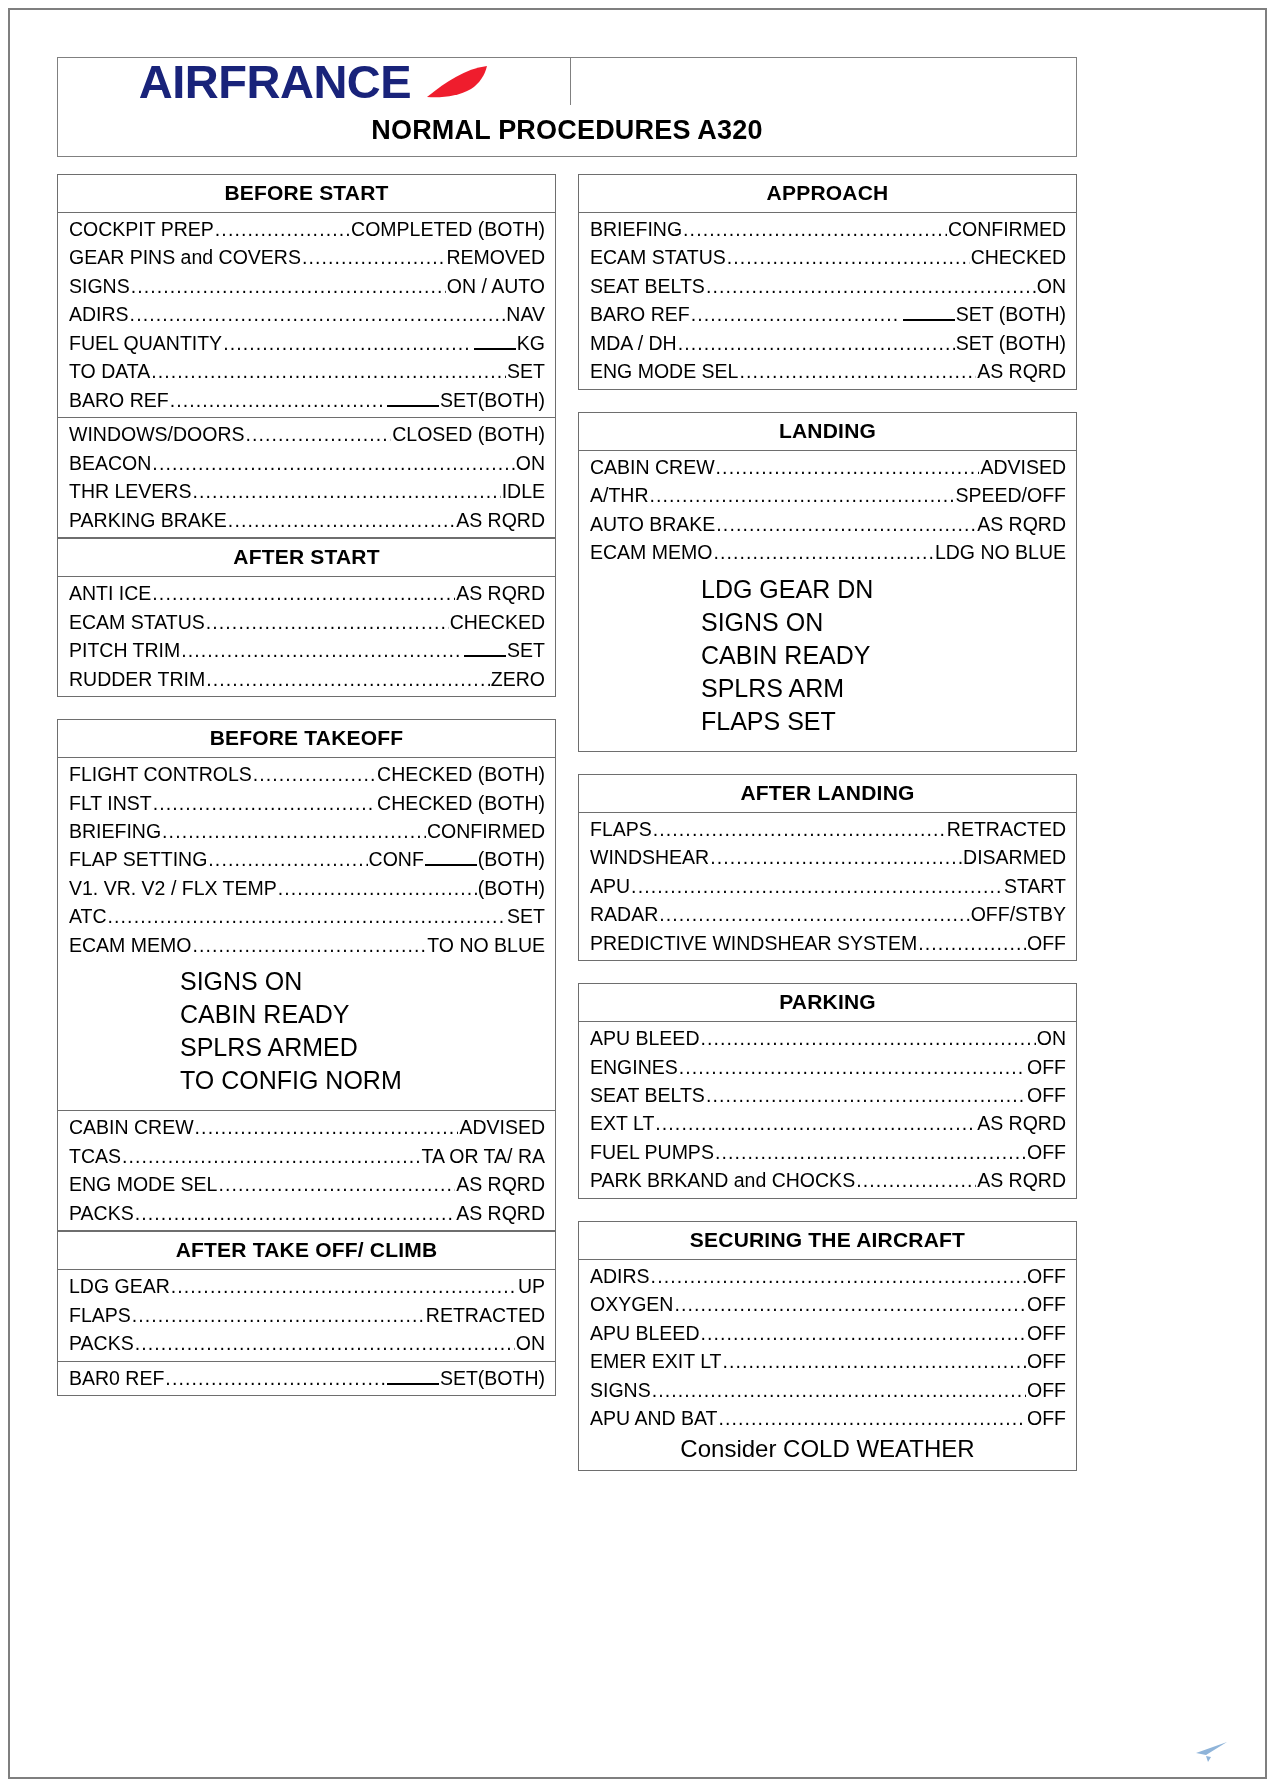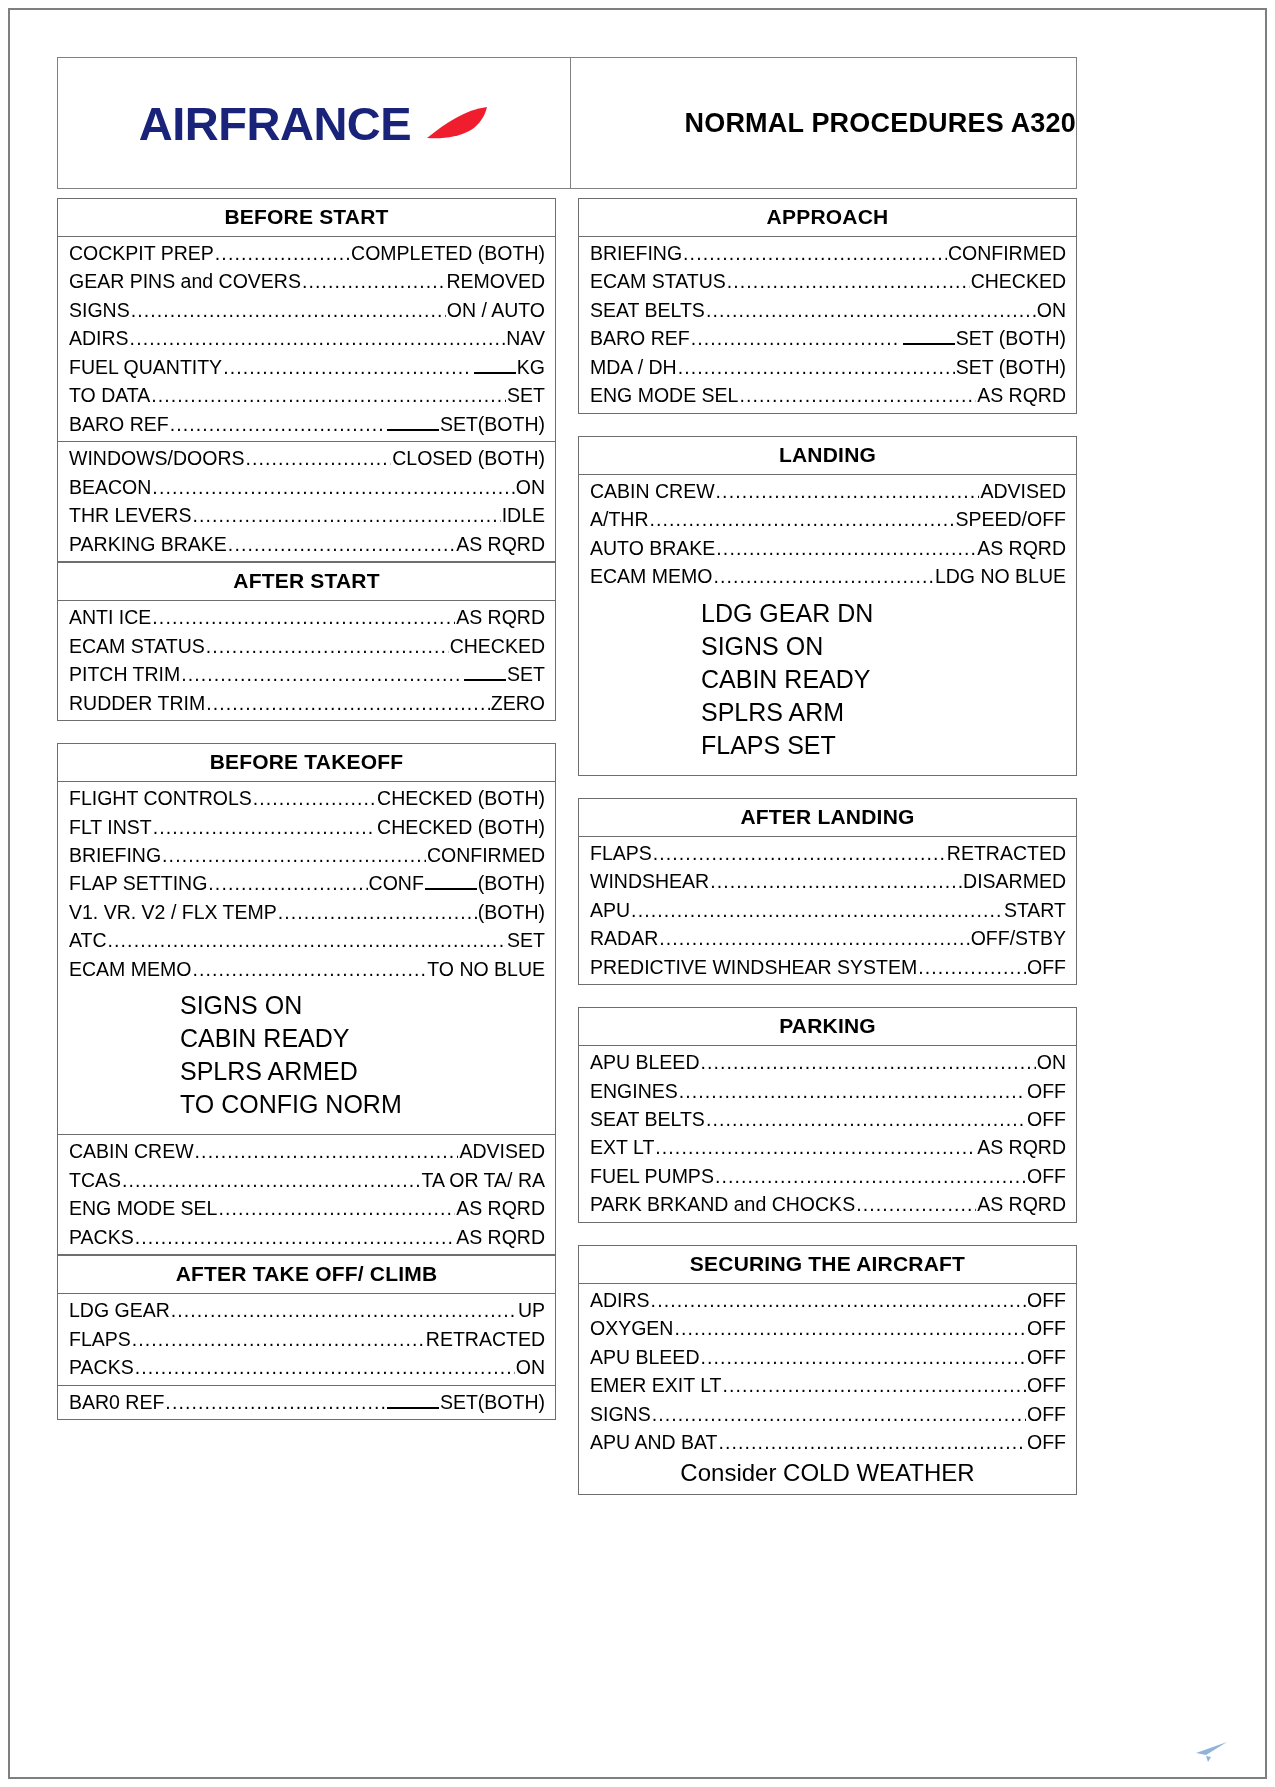--- a/index.html
+++ b/index.html
@@ -33,36 +33,37 @@
     left: 47px;
     top: 47px;
     width: 1020px;
   }
 
   
   .header {
     display: flex;
     border: 1px solid #808080;
     box-sizing: border-box;
-    height: 132px;
+    height: 100px;
     width: 1020px;
+    flex-direction: column;
   }
   .header-logo-cell {
     width: 513px;
     border-right: 1px solid #808080;
     display: flex;
     align-items: center;
     justify-content: center;
     box-sizing: border-box;
   }
   .header-title-cell {
     flex: 1;
     display: flex;
     align-items: center;
-    justify-content: flex-end;
+    justify-content: center;
     box-sizing: border-box;
   }
   .af-logo {
     display: flex;
     align-items: center;
     gap: 14px;
   }
   .af-word {
     font-family: "Liberation Sans", sans-serif;
     font-weight: bold;
@@ -80,21 +81,21 @@
     font-size: 27px;
     letter-spacing: 0.2px;
     color: #000;
     white-space: nowrap;
   }
 
   
   .columns {
     display: flex;
     gap: 22px;
-    margin-top: 9px;
+    margin-top: 17px;
     width: 1020px;
   }
   .col {
     width: 499px;
   }
 
   
   .block {
     border: 1px solid #6e6e6e;
     box-sizing: border-box;

